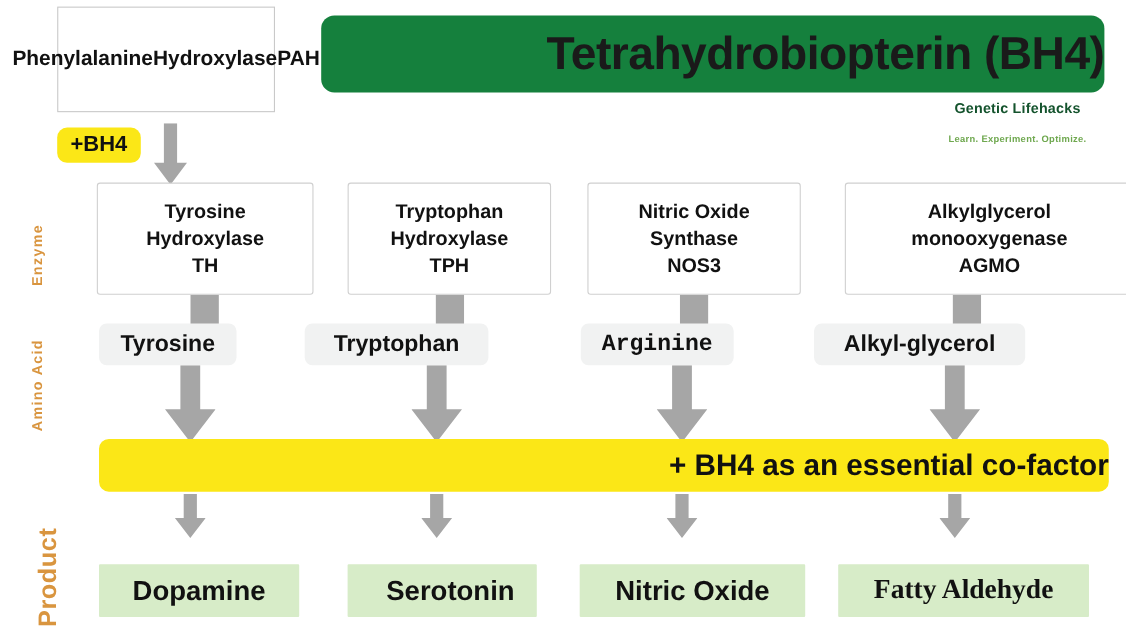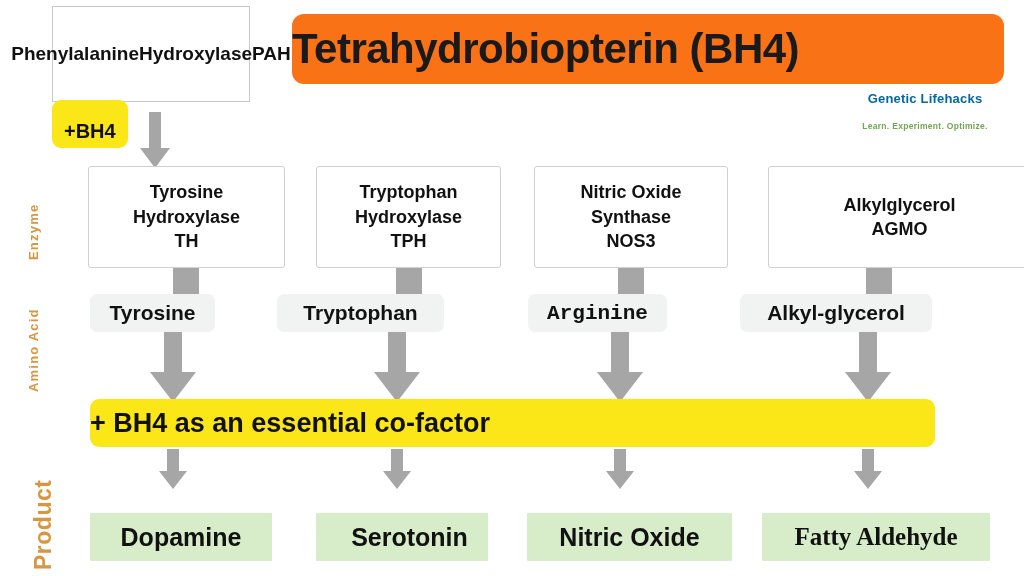--- a/index.html
+++ b/index.html
@@ -16,25 +16,25 @@
     -webkit-font-smoothing: antialiased;
   }
 
   
   #title-banner {
     position: absolute;
     left: 292px;
     top: 14px;
     width: 712px;
     height: 70px;
-    background: #f97316;
+    background: #15803d;
     border-radius: 12px;
     display: flex;
     align-items: center;
-    justify-content: flex-start;
+    justify-content: flex-end;
   }
   #title-text {
     font-size: 42px;
     font-weight: bold;
     color: #1a1a1a;
     letter-spacing: -0.5px;
     white-space: nowrap;
   }
 
   
@@ -42,21 +42,21 @@
     position: absolute;
     left: 840px;
     top: 92px;
     width: 170px;
     text-align: center;
     line-height: 1.15;
   }
   #brand-name {
     font-size: 13px;
     font-weight: bold;
-    color: #0369a1;
+    color: #14532d;
     letter-spacing: 0.2px;
   }
   #brand-tagline {
     font-size: 8.5px;
     font-weight: bold;
     color: #6fa84f;
     letter-spacing: 0.3px;
     margin-top: 15px;
   }
 
@@ -79,22 +79,22 @@
   #pah-box .ln {
     font-size: 19px;
     font-weight: bold;
     color: #111111;
   }
 
   
   #bh4-badge {
     position: absolute;
     left: 52px;
-    top: 100px;
-    padding: 20px 12px 5px 12px;
+    top: 116px;
+    padding: 4px 12px 5px 12px;
     background: #fbe717;
     border-radius: 9px;
     font-size: 20px;
     font-weight: bold;
     color: #111111;
     z-index: 3;
   }
 
   
   .row-label {
@@ -166,27 +166,27 @@
     font-weight: bold;
     color: #111111;
     white-space: nowrap;
   }
 
   
   #cofactor-bar {
     position: absolute;
     left: 90px;
     top: 399px;
-    width: 845px;
+    width: 918px;
     height: 48px;
     background: #fbe717;
     border-radius: 9px;
     display: flex;
     align-items: center;
-    justify-content: flex-start;
+    justify-content: flex-end;
     z-index: 2;
   }
   #cofactor-text {
     font-size: 27px;
     font-weight: bold;
     color: #111111;
     white-space: nowrap;
   }
 
   
@@ -256,20 +256,21 @@
   <div class="ln">Hydroxylase</div>
   <div class="ln">TPH</div>
 </div>
 <div class="enzyme-box" style="left:534px; width:194px;">
   <div class="ln">Nitric Oxide</div>
   <div class="ln">Synthase</div>
   <div class="ln">NOS3</div>
 </div>
 <div class="enzyme-box" style="left:768px; width:263px;">
   <div class="ln">Alkylglycerol</div>
+  <div class="ln">monooxygenase</div>
   <div class="ln">AGMO</div>
 </div>
 
 <svg class="arrow" style="left:173px; top:268px; width:26px; height:28px;" viewBox="0 0 26 28">
     <rect x="0" y="0" width="26" height="28"></rect>
   </svg>
 <svg class="arrow" style="left:396px; top:268px; width:26px; height:28px;" viewBox="0 0 26 28">
     <rect x="0" y="0" width="26" height="28"></rect>
   </svg>
 <svg class="arrow" style="left:618px; top:268px; width:26px; height:28px;" viewBox="0 0 26 28">

